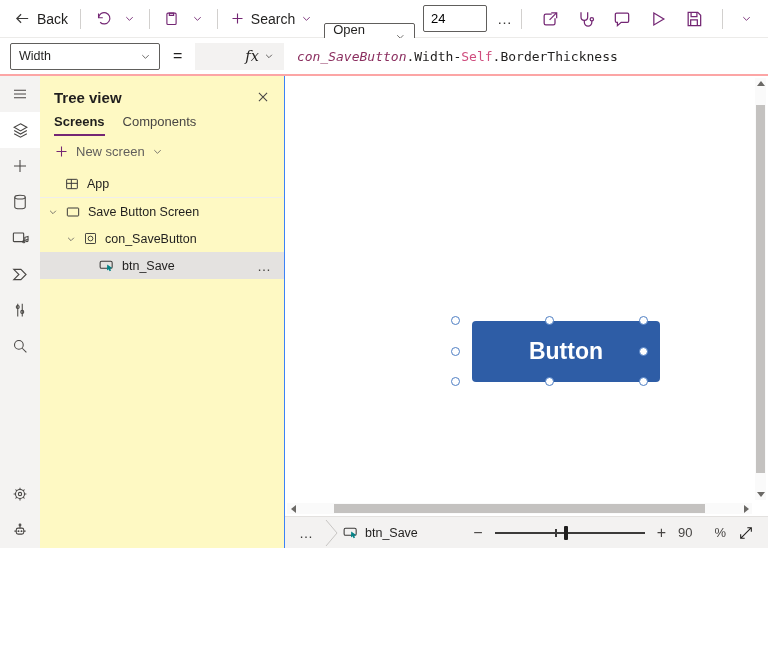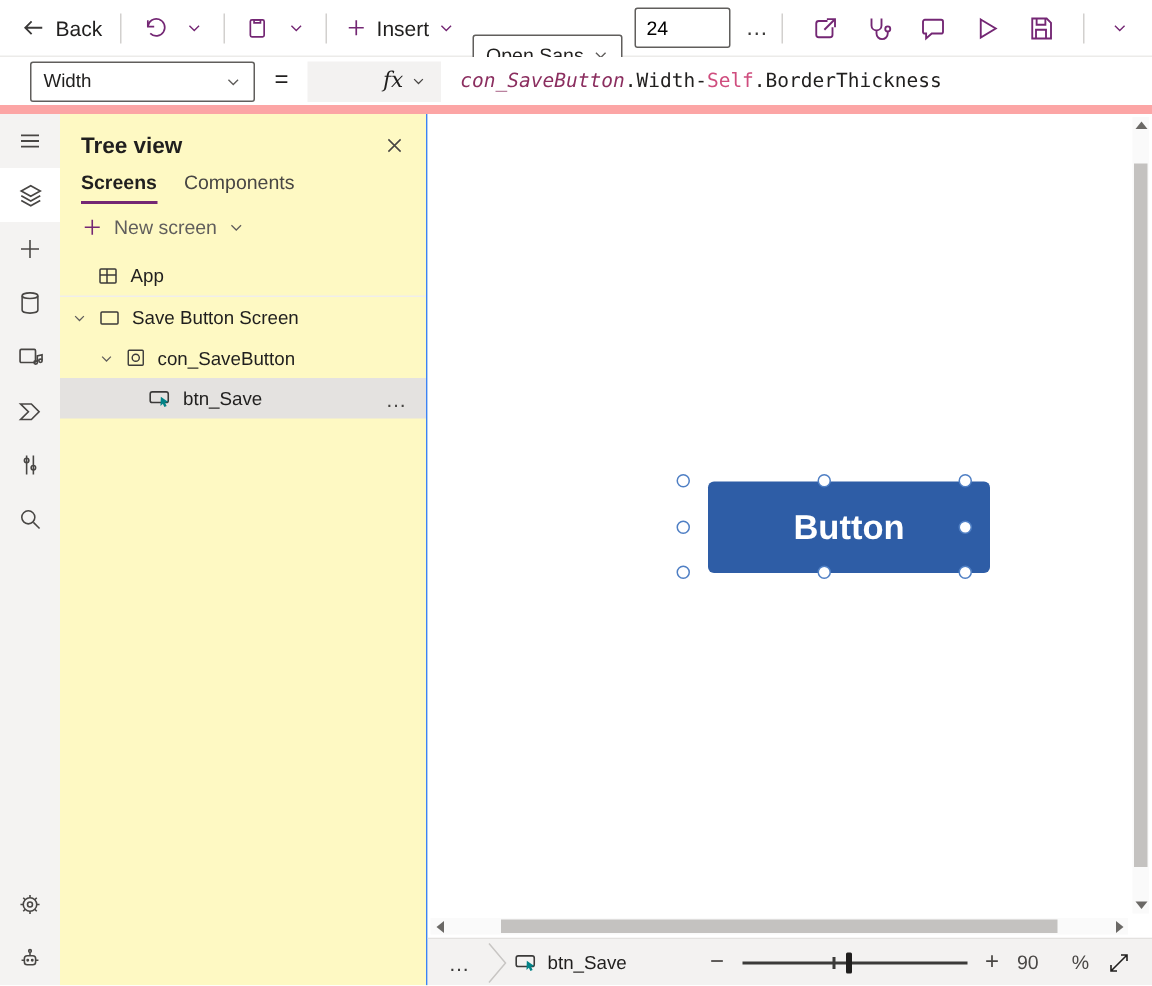--- a/index.html
+++ b/index.html
@@ -1,34 +1,34 @@
 <!DOCTYPE html>
 <html><head>
 <meta charset="utf-8">
 <style>
   * { margin:0; padding:0; box-sizing:border-box; }
   html,body { width:768px; height:657px; overflow:hidden; }
   body { font-family:"Liberation Sans", sans-serif; color:#201f1e; background:#fff; }
-  .app { width:768px; height:657px; display:flex; flex-direction:column; }
+  .app { width:768px; height:548px; display:flex; flex-direction:column; }
   svg { display:block; }
 
   
   .topbar { height:38px; min-height:38px; display:flex; align-items:center; padding:0 10px; background:#fff; border-bottom:1px solid #ecebe9; }
   .tb-btn { display:flex; align-items:center; gap:6px; background:none; border:none; cursor:pointer; padding:4px 4px; font-family:inherit; }
   .tb-label { font-size:14px; color:#201f1e; }
   .divider { width:1px; height:20px; background:#d2d0ce; margin:0 8px; }
   .tb-select { display:flex; align-items:center; justify-content:space-between; width:146px; height:27px; border:1px solid #605e5c; border-radius:2px; padding:0 8px; margin-left:8px; background:#fff; cursor:pointer;margin-top:36px; }
   .tb-select span { font-size:13px; }
   .size-input { width:64px; height:27px; border:1px solid #605e5c; border-radius:2px; padding:0 7px; font-size:13px; margin-left:8px; font-family:inherit; }
   .overflow-btn { border:none; background:none; font-size:15px; color:#3b3a39; letter-spacing:1px; margin-left:10px; cursor:pointer; }
   .tb-right { margin-left:auto; display:flex; align-items:center; gap:4px; }
   .icon-btn { background:none; border:none; cursor:pointer; padding:4px 6px; display:flex; align-items:center; }
 
   
-  .fbar { height:38px; min-height:38px; display:flex; align-items:center; background:#fff; border-bottom:6px solid #fca5a5; padding-left:20px;justify-content:space-between; }
+  .fbar { height:38px; min-height:38px; display:flex; align-items:center; background:#fff; border-bottom:2px solid #fca5a5; padding-left:10px;justify-content:space-between; }
   .prop-select { display:flex; align-items:center; justify-content:space-between; width:150px; height:27px; border:1px solid #605e5c; border-radius:2px; padding:0 8px; background:#fff; cursor:pointer; }
   .prop-select span { font-size:12.5px; color:#201f1e; }
   .equals { font-size:16px; margin:0 13px; color:#201f1e; }
   .fx-btn { display:flex; align-items:center; gap:5px; height:27px; padding:0 10px; background:#f3f2f1; border:none; cursor:pointer; }
   .fx-label { font-family:"DejaVu Serif", serif; font-style:italic; font-size:14.5px; color:#201f1e;margin-left:40px; }
   .formula { flex:1; font-family:"DejaVu Sans Mono", monospace; font-size:13px; padding-left:13px; white-space:nowrap; cursor:text; }
   .tok-control { font-style:italic; color:#8b2e5f; }
   .tok-plain { color:#201f1e; }
   .tok-keyword { color:#cf4d7e; }
 
@@ -136,21 +136,21 @@
     <button class="icon-btn">
       <svg width="11" height="11" viewBox="0 0 24 24" fill="none" stroke="#742774" stroke-width="2">
           <path d="M5 9l7 7 7-7"></path>
         </svg>
     </button>
     <div class="divider"></div>
     <button class="tb-btn">
       <svg width="15" height="15" viewBox="0 0 24 24" fill="none" stroke="#742774" stroke-width="1.8">
           <path d="M12 4v16M4 12h16"></path>
         </svg>
-      <span class="tb-label">Insert</span>
+      <span class="tb-label">Search</span>
       <svg width="11" height="11" viewBox="0 0 24 24" fill="none" stroke="#742774" stroke-width="2">
           <path d="M5 9l7 7 7-7"></path>
         </svg>
     </button>
     <div class="tb-select">
       <span>Open Sans</span>
       <svg width="11" height="11" viewBox="0 0 24 24" fill="none" stroke="#605e5c" stroke-width="2">
           <path d="M5 9l7 7 7-7"></path>
         </svg>
     </div>

